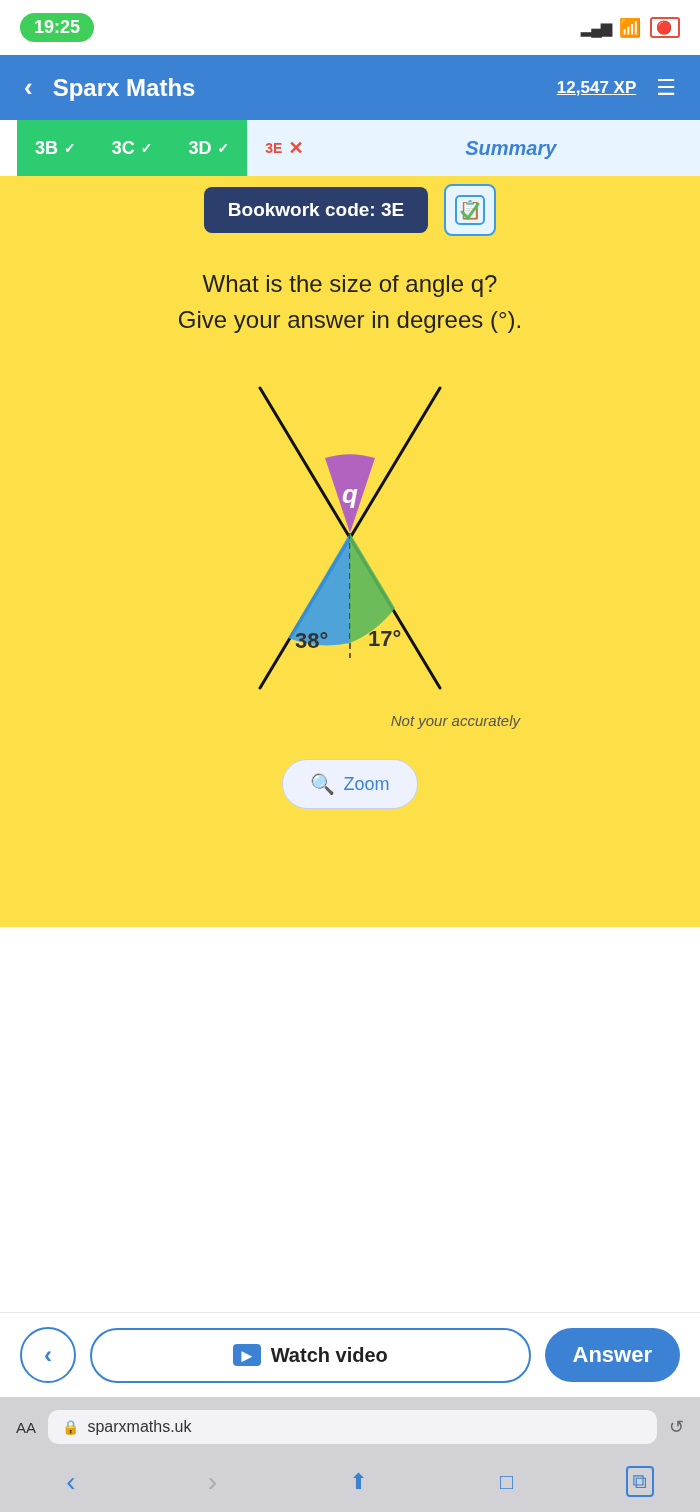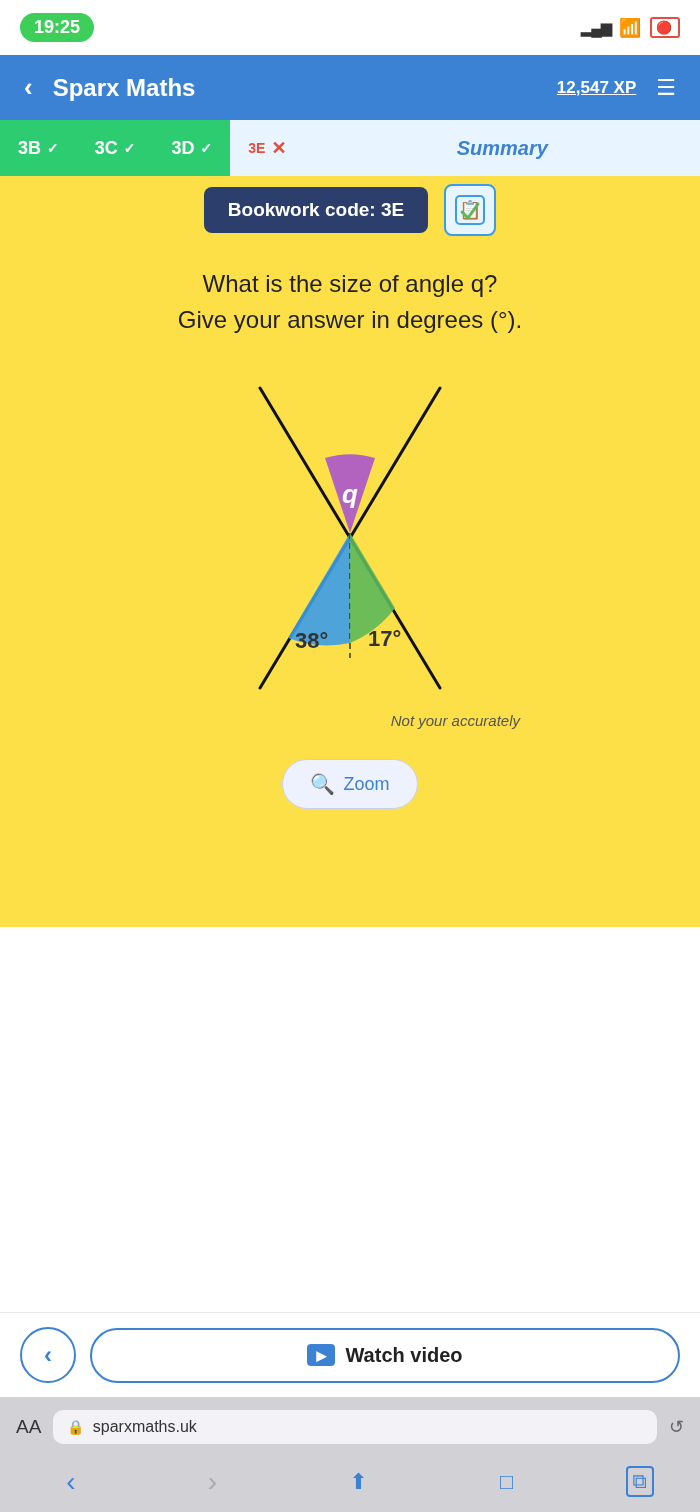--- a/index.html
+++ b/index.html
@@ -67,20 +67,21 @@
       color: #fff;
       font-size: 22px;
       cursor: pointer;
       padding: 4px 8px;
     }
 
     
     .tabs {
       display: flex;
       height: 56px;
+      padding-left: 17px;
     }
     .tab {
       display: flex;
       align-items: center;
       justify-content: center;
       padding: 0 18px;
       font-size: 18px;
       font-weight: 700;
       gap: 6px;
       cursor: pointer;
@@ -257,21 +258,21 @@
       left: 0;
       width: 700px;
       background: #d1d1d6;
       display: flex;
       align-items: center;
       padding: 8px 16px;
       gap: 12px;
       height: 60px;
     }
     .browser-aa {
-      font-size: 19px;
+      font-size: 15px;
       color: #333;
       font-weight: 500;
     }
     .browser-url-bar {
       flex: 1;
       background: #f2f2f7;
       border-radius: 10px;
       display: flex;
       align-items: center;
       padding: 8px 14px;
@@ -394,20 +395,23 @@
 </div>
 
 <div class="bottom-actions">
   <button class="back-circle-btn">
     <span style="font-size:24px; font-weight:bold;">‹</span>
   </button>
   <button class="watch-video-btn">
     <span class="watch-video-icon">▶</span>
     <span>Watch video</span>
   </button>
+  <button class="answer-btn">
+    <span>Answer</span>
+  </button>
 </div>
 
 <div class="browser-bar">
   <span class="browser-aa">AA</span>
   <div class="browser-url-bar">
     <span class="lock-icon">🔒</span>
     <span>sparxmaths.uk</span>
   </div>
   <span class="refresh-icon">↺</span>
 </div>

